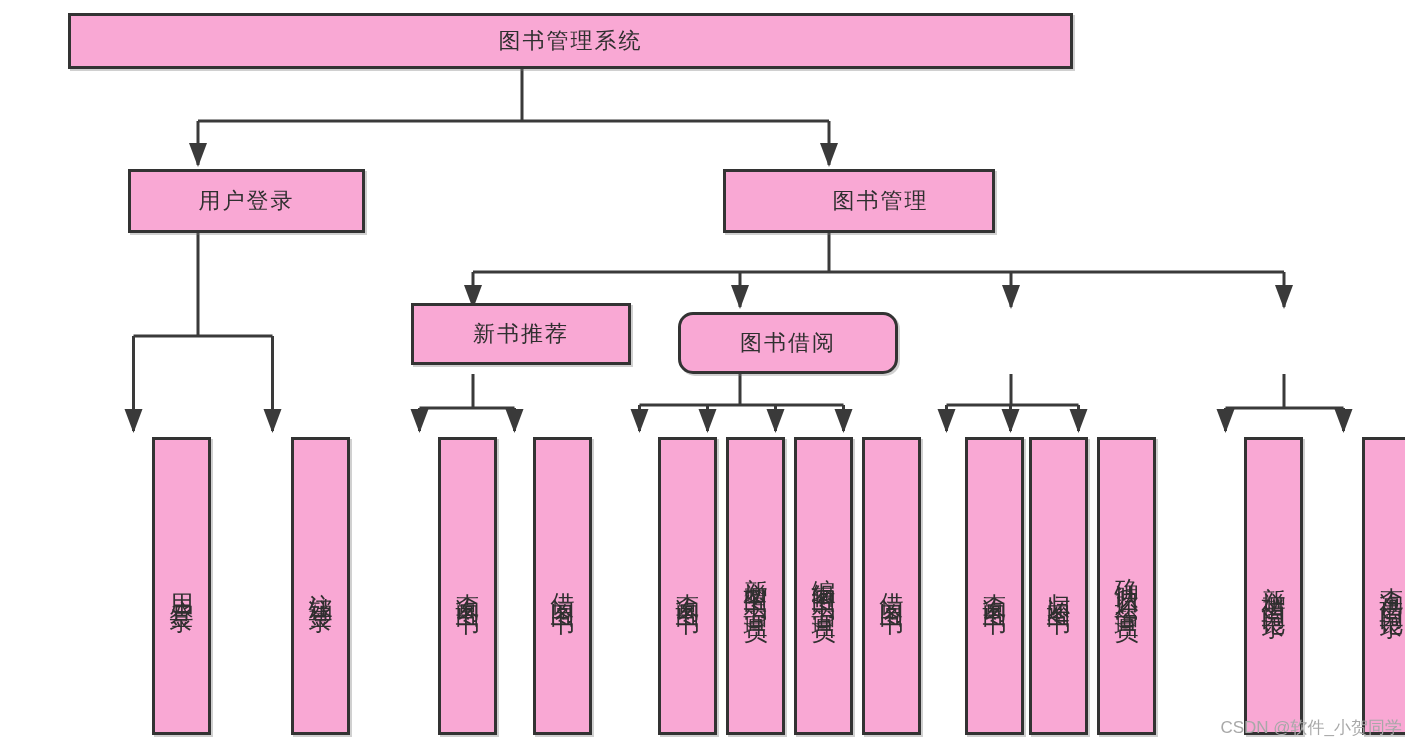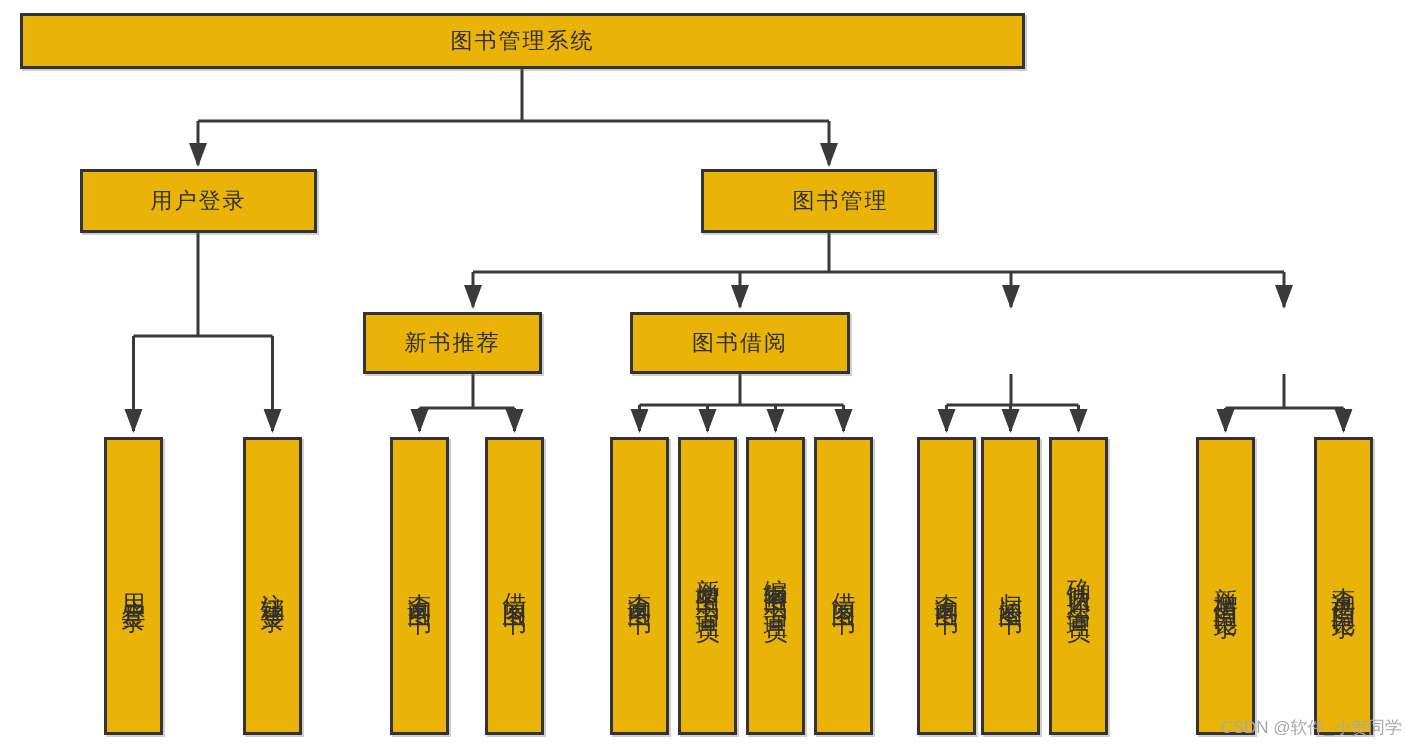--- a/index.html
+++ b/index.html
@@ -16,27 +16,28 @@
     overflow: hidden;
   }
   svg.wires {
     position: absolute;
     left: 0; top: 0;
     width: 1405px; height: 747px;
   }
   .node {
     position: absolute;
     box-sizing: border-box;
-    background: #eab308;
+    background: #f9a8d4;
     border: 3px solid var(--border, #333333);
     box-shadow: 2px 2px 0 rgba(120,120,120,0.35);
     display: flex;
     align-items: center;
     justify-content: center;
     color: var(--text, #2f2f2f);
+    margin-left: 48px;
   }
   .hbox {
     font-size: 22px;
     letter-spacing: 2px;
     white-space: nowrap;
   }
   .vbox {
     writing-mode: vertical-lr;
     text-orientation: mixed;
     font-size: 24px;
@@ -92,24 +93,24 @@
       <path d="M1010.5 405 V431" marker-end="url(#arrow)"></path>
       <path d="M1078.5 405 V431" marker-end="url(#arrow)"></path>
       <path d="M1225.5 408 V431" marker-end="url(#arrow)"></path>
       <path d="M1343.5 408 V431" marker-end="url(#arrow)"></path>
     </g>
   </svg>
 
   <div class="node hbox" style="left:20px; top:13px; width:1005px; height:56px;">图书管理系统</div>
 
   <div class="node hbox" style="left:80px; top:169px; width:237px; height:64px;">用户登录</div>
-  <div class="node hbox" style="left:701px; top:169px; width:236px; height:64px;padding-left:43px;">图书管理</div>
+  <div class="node hbox" style="left:675px; top:169px; width:272px; height:64px;padding-left:43px;">图书管理</div>
 
-  <div class="node hbox" style="left:363px; top:312px; width:179px; height:62px;">新书推荐</div>
-  <div class="node hbox" style="left:630px; top:312px; width:220px; height:62px;">图书借阅</div>
+  <div class="node hbox" style="left:363px; top:303px; width:220px; height:62px;">新书推荐</div>
+  <div class="node hbox" style="left:630px; top:312px; width:220px; height:62px;border-radius:15px;">图书借阅</div>
 
   <div class="node vbox" style="left:104px; top:437px; width:59px; height:298px;">用户登录</div>
   <div class="node vbox" style="left:243px; top:437px; width:59px; height:298px;">注销登录</div>
 
   <div class="node vbox" style="left:390px; top:437px; width:59px; height:298px;">查询图书</div>
   <div class="node vbox" style="left:485px; top:437px; width:59px; height:298px;">借阅图书</div>
 
   <div class="node vbox" style="left:610px; top:437px; width:59px; height:298px;">查询图书</div>
   <div class="node vbox" style="left:678px; top:437px; width:59px; height:298px;">新增图书（管理员）</div>
   <div class="node vbox" style="left:746px; top:437px; width:59px; height:298px;">编辑图书（管理员）</div>

